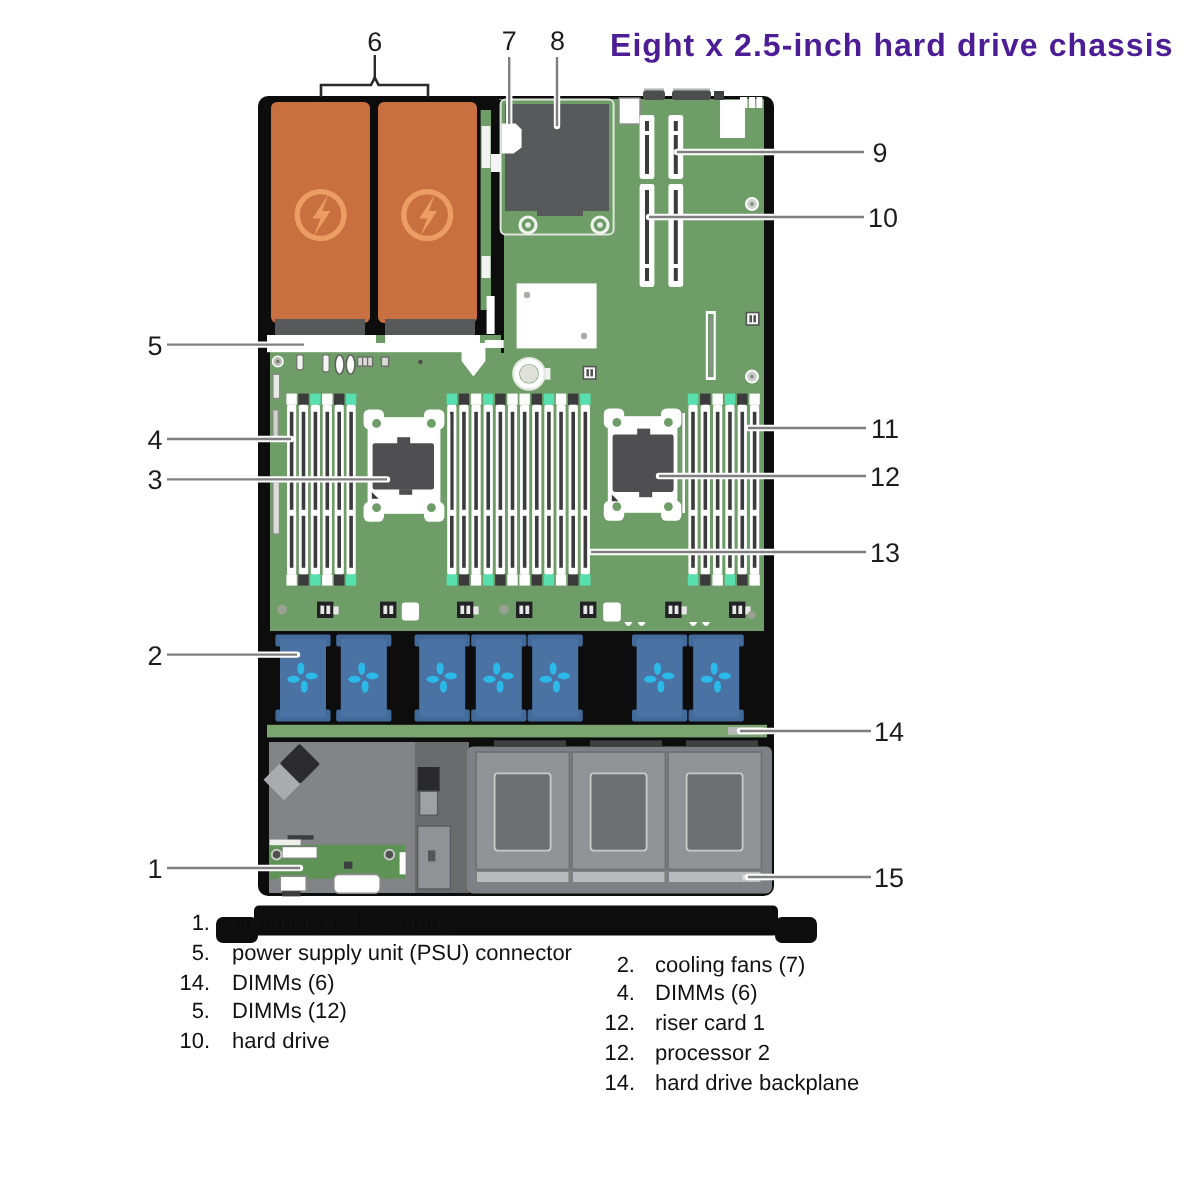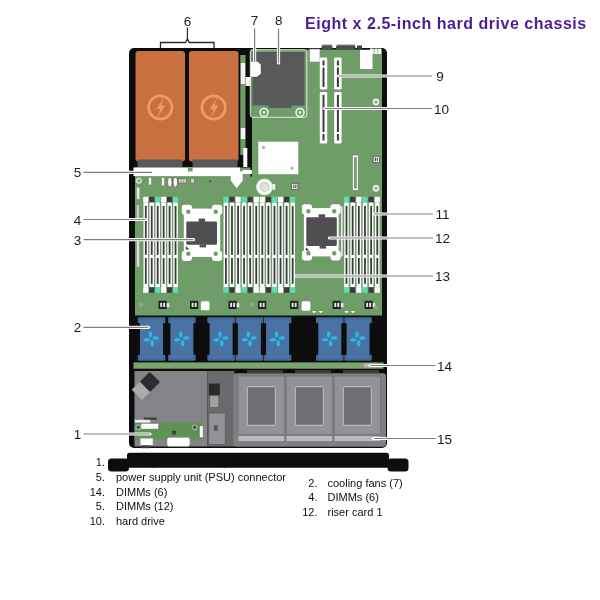--- a/index.html
+++ b/index.html
@@ -640,13 +640,15 @@
     <div><span class="n">5.</span>power supply unit (PSU) connector</div>
     <div><span class="n">14.</span>DIMMs (6)</div>
     <div><span class="n">5.</span>DIMMs (12)</div>
     <div><span class="n">10.</span>hard drive</div>
   </div>
 
 <div class="leg" id="leg2">
     <div><span class="n">2.</span>cooling fans (7)</div>
     <div><span class="n">4.</span>DIMMs (6)</div>
     <div><span class="n">12.</span>riser card 1</div>
+    <div><span class="n">12.</span>processor 2</div>
+    <div><span class="n">14.</span>hard drive backplane</div>
   </div>
 
 </body></html>

